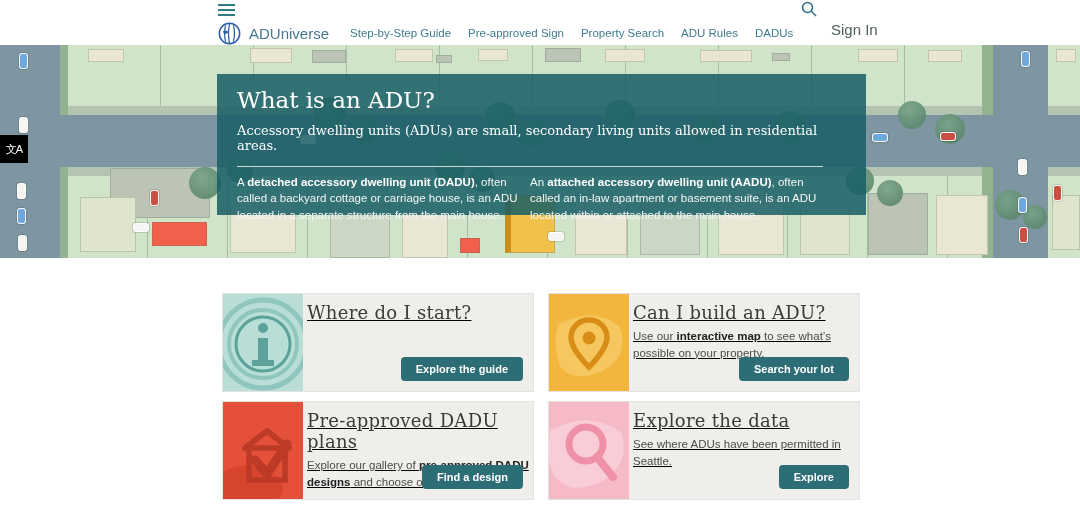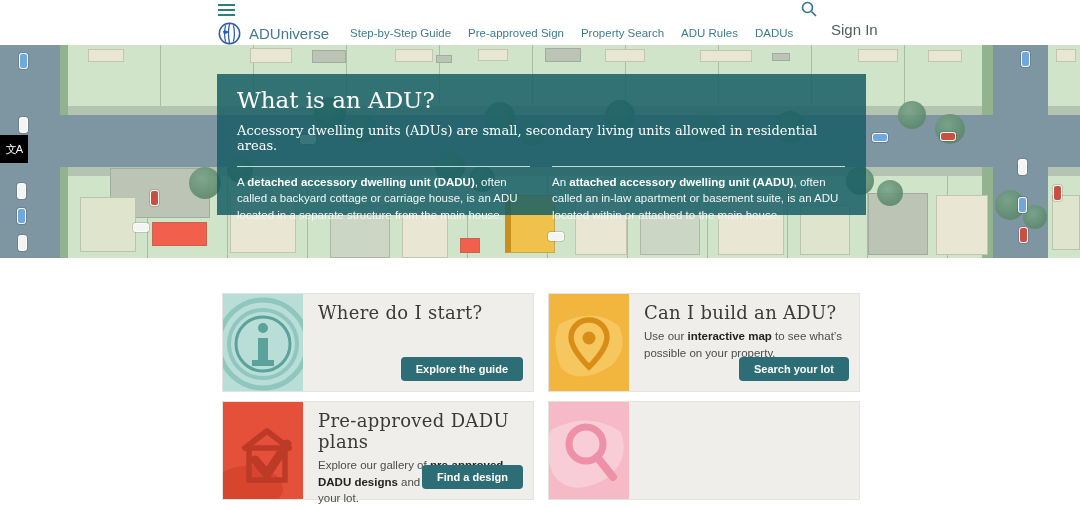--- a/index.html
+++ b/index.html
@@ -36,31 +36,31 @@
   .house { position:absolute; border:1px solid rgba(90,110,90,.28); }
 
   .translate-btn { position:absolute; left:0; top:90px; width:28px; height:28px; background:#000;
       color:#fff; z-index:25; display:flex; align-items:center; justify-content:center;
       font-size:11px; cursor:pointer; letter-spacing:-1px; }
 
   .hero-overlay { position:absolute; left:217px; top:29px; width:649px; height:141px;
       background:rgba(23,94,101,0.85); z-index:20; padding:13px 20px 0 20px; color:#fff; }
   .hero-title { font-family:"DejaVu Serif", serif; font-weight:400; font-size:23px; line-height:1.2; }
   .hero-sub   { font-family:"DejaVu Serif", serif; font-weight:400; font-size:13px; margin-top:8px; }
-  .hero-cols  { display:flex; gap:22px; margin-top:13px; }
+  .hero-cols  { display:flex; margin-top:13px; }
   .hero-col   { width:293px; border-top:1px solid rgba(255,255,255,.75); padding-top:7px;
       font-size:11.5px; line-height:1.45; color:#f2f7f6; }
   .hero-col b { color:#fff; }
 
   
   .cards-section { position:absolute; top:258px; left:0; width:1080px; height:250px; background:#fff; }
   .card { position:absolute; width:312px; height:99px; display:flex; border:1px solid #e4e3df;
       background:#efeeeb; }
   .card-icon { width:80px; height:100%; flex:0 0 80px; overflow:hidden; }
-  .card-body { position:relative; flex:1; padding:8px 15px; }
+  .card-body { position:relative; flex:1; padding:8px 4px;text-decoration:underline; }
   .card-title { font-family:"DejaVu Serif", serif; font-weight:400; font-size:18px; color:#3a3a3a;
       letter-spacing:.3px; }
   .card-text { font-size:11.5px; color:#4c4c4c; line-height:1.45; margin-top:5px; }
   .card-text b { color:#222; }
   .card-btn { position:absolute; right:10px; bottom:10px; background:#2d6e76; color:#fff;
       border:none; font-family:"Liberation Sans", sans-serif; font-weight:bold; font-size:11px;
       padding:6px 15px; border-radius:4px; cursor:pointer; }
 </style>
 </head>
 <body>
@@ -244,16 +244,21 @@
     </div>
 
     <div class="card" style="left:548px;top:143px">
       <div class="card-icon" style="background-color: rgb(246, 186, 198);">
         <svg width="80" height="99" viewBox="0 0 80 99">
           <path d="M2 28 Q40 8 72 30 Q82 60 55 78 Q20 96 4 72 Q-6 48 2 28 Z" fill="#f9cdd7"></path>
           <circle cx="37" cy="42" r="17" fill="none" stroke="#ee90a6" stroke-width="7"></circle>
           <line x1="48" y1="55" x2="64" y2="75" stroke="#ee90a6" stroke-width="8" stroke-linecap="round"></line>
         </svg>
       </div>
+      <div class="card-body">
+        <div class="card-title">Explore the data</div>
+        <div class="card-text"><span>See where ADUs have been permitted in Seattle.</span><b></b><span></span></div>
+        <button class="card-btn">Explore</button>
+      </div>
     </div>
 
   </div>
 </div>
 
 </body></html>

